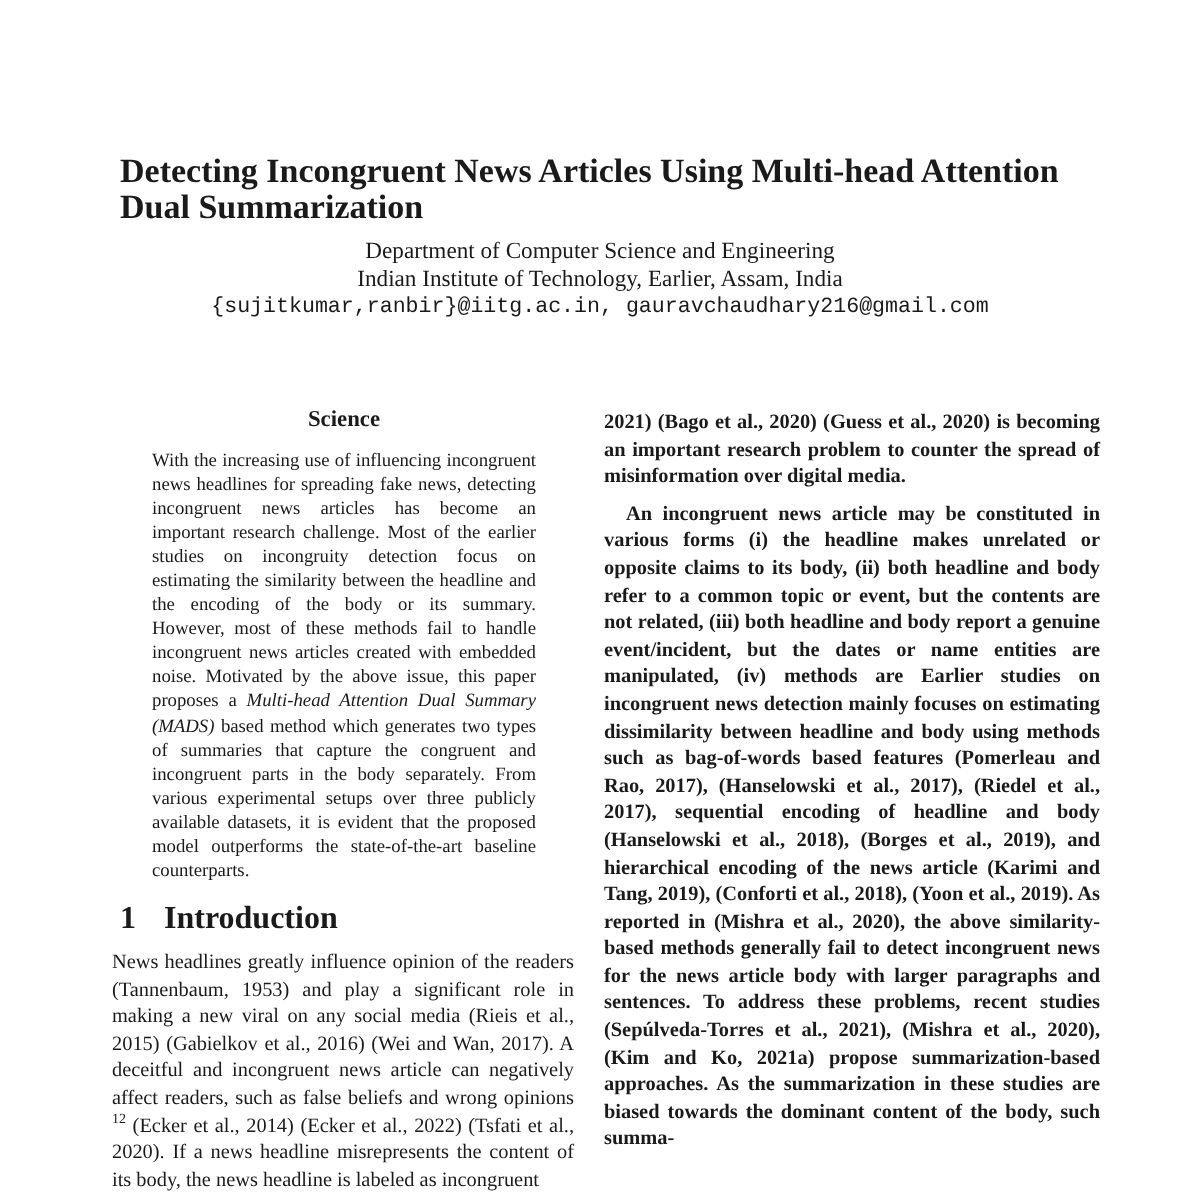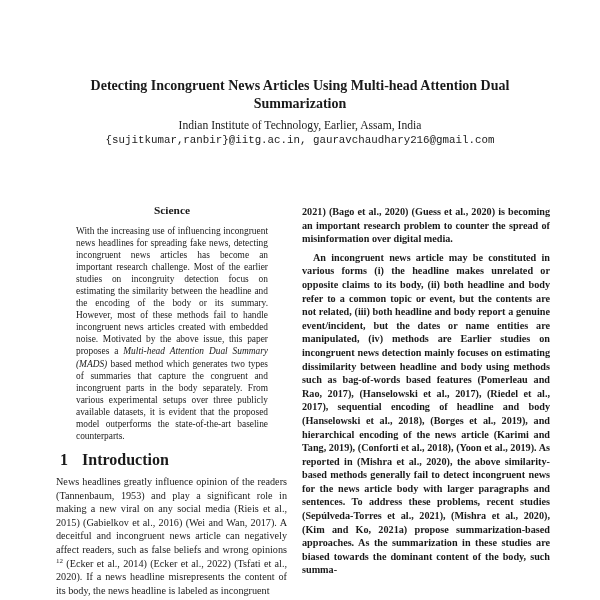--- a/index.html
+++ b/index.html
@@ -2,21 +2,21 @@
 <html><head>
 <meta charset="utf-8">
 <style>
   html, body { margin: 0; padding: 0; background: #ffffff; }
   body {
     width: 600px; height: 600px; overflow: hidden; position: relative;
     font-family: "Liberation Serif", serif; color: #1a1a1a;
   }
   .title {
     position: absolute; left: 60px; top: 77px; width: 480px;
-    text-align: center; font-weight: bold; font-size: 14px; line-height: 18px;
+    text-align: left; font-weight: bold; font-size: 17px; line-height: 18px;
   }
   .authors {
     position: absolute; left: 60px; top: 119px; width: 480px;
     text-align: center; font-size: 11.6px; line-height: 14.2px;
   }
   .authors .names { font-weight: bold; }
   .authors .email { font-family: "Liberation Mono", monospace; font-size: 10.8px; }
   .abs-head {
     position: absolute; left: 76px; top: 204px; width: 192px;
     text-align: center; font-weight: bold; font-size: 11.4px;
@@ -39,20 +39,21 @@
   .col p { margin: 0; }
   .col p + p { text-indent: 11px; margin-top: 5px; }
   sup { font-size: 7px; line-height: 0; }
 </style>
 </head>
 <body>
 
 <div class="title">Detecting Incongruent News Articles Using Multi-head Attention Dual Summarization</div>
 
 <div class="authors">
+  <div>Department of Computer Science and Engineering</div>
   <div>Indian Institute of Technology, Earlier, Assam, India</div>
   <div class="email">{sujitkumar,ranbir}@iitg.ac.in,  gauravchaudhary216@gmail.com</div>
 </div>
 
 <div class="abs-head">Science</div>
 <div class="abs-body"><span>With the increasing use of influencing incongruent news headlines for spreading fake news, detecting incongruent news articles has become an important research challenge. Most of the earlier studies on incongruity detection focus on estimating the similarity between the headline and the encoding of the body or its summary. However, most of these methods fail to handle incongruent news articles created with embedded noise. Motivated by the above issue, this paper proposes a </span><i>Multi-head Attention Dual Summary</i> <i>(MADS)</i><span> based method which generates two types of summaries that capture the congruent and incongruent parts in the body separately. From various experimental setups over three publicly available datasets, it is evident that the proposed model outperforms the state-of-the-art baseline counterparts.</span></div>
 
 <div class="sec-head"><span class="num">1</span><span>Introduction</span></div>
 
 <div class="col col-left">

